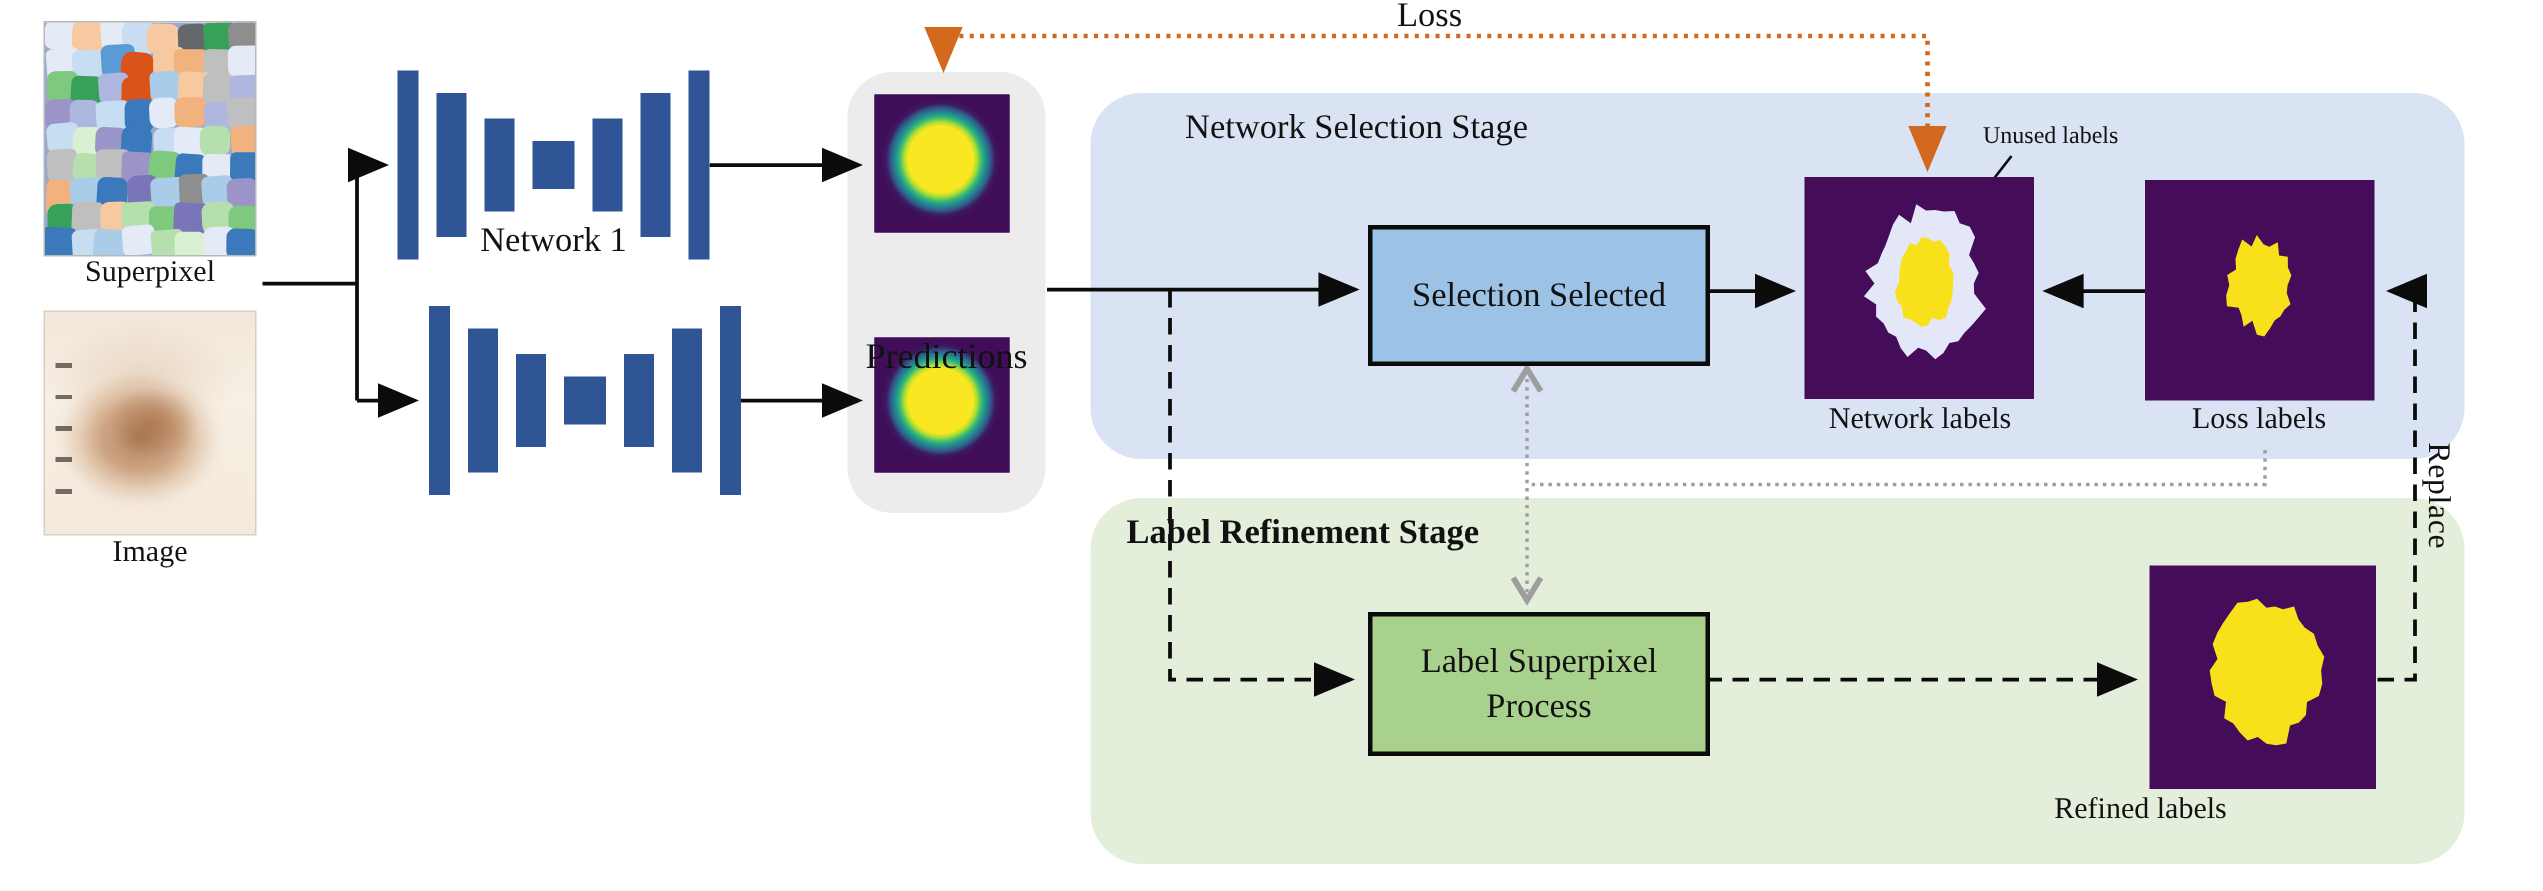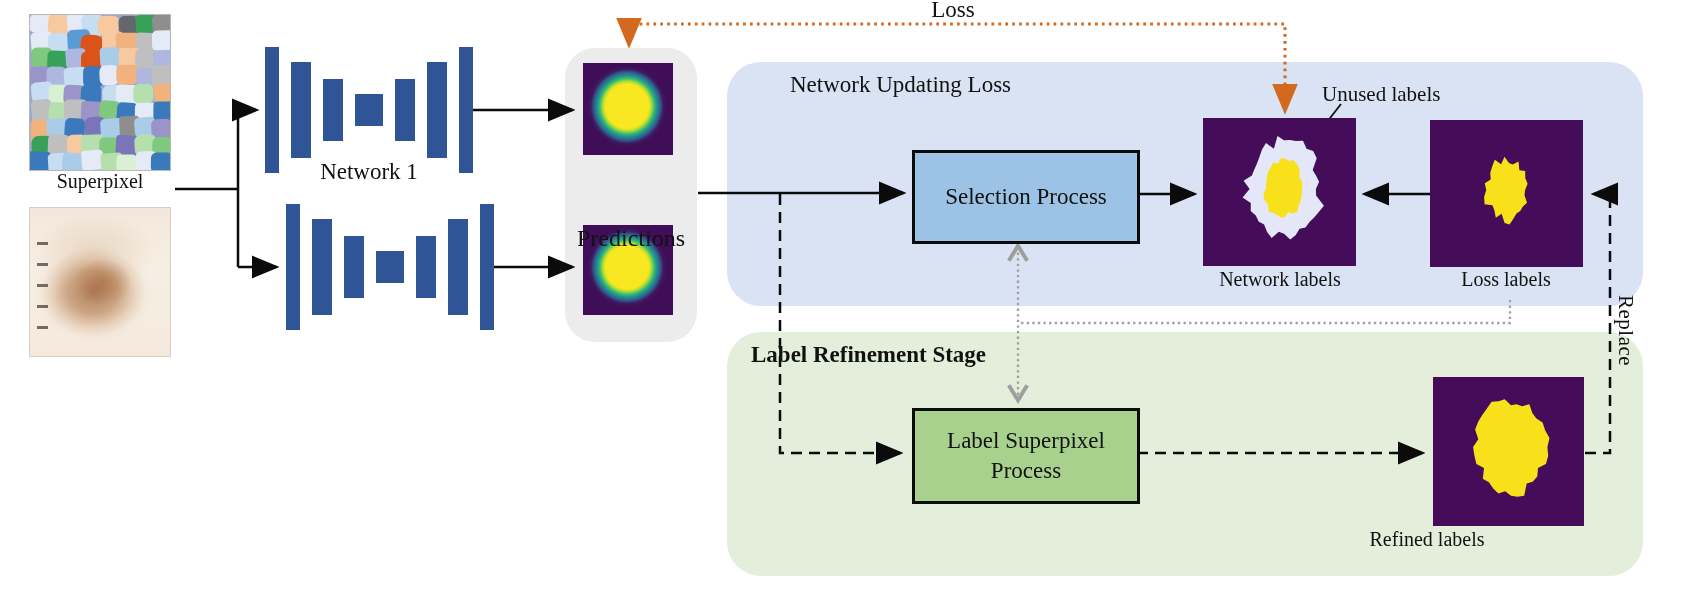--- a/index.html
+++ b/index.html
@@ -182,52 +182,53 @@
         <rect x="86.4" y="139.6" width="20.2" height="22.0" rx="4.3" fill="#d9f0d3" transform="rotate(-0.5 86.4 139.6)"></rect>
         <rect x="105.3" y="136.7" width="21.4" height="23.0" rx="5.7" fill="#e4ebf7" transform="rotate(-2.5 105.3 136.7)"></rect>
         <rect x="121.1" y="137.3" width="21.7" height="20.3" rx="5.6" fill="#3b79bd" transform="rotate(1.1 121.1 137.3)"></rect>
       </svg>
   </div>
   <div class="caption" style="left:0px;top:170px;">Superpixel</div>
 
   <div id="derm-img" class="imgbox">
     <div id="derm-ruler"></div>
   </div>
+  <div class="caption" style="left:0px;top:357px;">Image</div>
 
   <div class="unet" id="unet-1" style="left:265px;top:47px;">
       <div class="unet-bar" style="width: 14px; height: 126px;"></div>
       <div class="unet-bar" style="width: 20px; height: 96px;"></div>
       <div class="unet-bar" style="width: 20px; height: 62px;"></div>
       <div class="unet-bar" style="width: 28px; height: 32px;"></div>
       <div class="unet-bar" style="width: 20px; height: 62px;"></div>
       <div class="unet-bar" style="width: 20px; height: 96px;"></div>
       <div class="unet-bar" style="width: 14px; height: 126px;"></div>
     </div>
-  <div class="net-label" style="left:269px;top:147px;margin-top:12px;">Network 1</div>
+  <div class="net-label" style="left:269px;top:147px;">Network 1</div>
   <div class="unet" id="unet-2" style="left:286px;top:204px;">
       <div class="unet-bar" style="width: 14px; height: 126px;"></div>
       <div class="unet-bar" style="width: 20px; height: 96px;"></div>
       <div class="unet-bar" style="width: 20px; height: 62px;"></div>
       <div class="unet-bar" style="width: 28px; height: 32px;"></div>
       <div class="unet-bar" style="width: 20px; height: 62px;"></div>
       <div class="unet-bar" style="width: 20px; height: 96px;"></div>
       <div class="unet-bar" style="width: 14px; height: 126px;"></div>
     </div>
 
   <div id="pred-img-1" class="imgbox predimg"></div>
   <div id="pred-img-2" class="imgbox predimg"></div>
   <div class="caption" style="left:561px;top:181px;width:140px;font-size:24px;margin-top:44px;">Predictions</div>
 
   <div id="loss-label">Loss</div>
 
-  <div class="stage-title" style="left:790px;top:72px;">Network Updating Loss</div>
+  <div class="stage-title" style="left:790px;top:72px;">Network Selection Stage</div>
   <div class="stage-title" style="left:751px;top:342px;font-weight:bold;">Label Refinement Stage</div>
 
   <div id="selection-box" class="pbox">
-    <span>Selection Process</span>
+    <span>Selection Selected</span>
   </div>
   <div id="refinement-box" class="pbox">
     <span style="display:block;width:190px;">Label Superpixel Process</span>
   </div>
 
   <div id="selected-img" class="imgbox labelimg">
     <svg viewBox="0 0 153 148">
         <path id="blob-sel-lav" fill="#e4e7f8" d="M112.9,71.0 L113.1,77.6 L120.9,87.8 L115.8,94.0 L111.1,99.4 L106.5,104.0 L102.5,109.5 L96.6,110.7 L92.6,117.3 L87.2,121.5 L81.0,115.7 L75.8,113.8 L68.7,120.0 L64.1,114.0 L61.1,106.5 L55.8,103.7 L52.8,97.6 L47.7,93.0 L47.8,85.0 L39.6,79.5 L46.6,71.0 L40.6,62.7 L48.9,57.5 L51.3,51.4 L54.0,45.5 L56.4,39.0 L59.0,31.6 L63.0,25.1 L70.9,30.8 L74.5,18.1 L81.0,22.3 L87.0,22.0 L93.0,23.0 L100.0,22.7 L103.5,30.8 L110.2,33.1 L113.7,40.2 L109.7,52.0 L113.0,57.5 L116.1,63.8 Z"></path>
         <path id="blob-sel-yel" fill="#f8e11a" d="M99.1,70.0 L98.8,76.1 L98.0,82.2 L95.8,87.5 L94.1,94.0 L89.6,95.4 L85.1,93.9 L82.0,99.1 L77.9,99.8 L74.2,97.1 L70.6,95.0 L65.9,93.9 L65.0,86.6 L61.7,82.4 L60.3,76.4 L63.1,70.0 L63.3,64.6 L63.9,59.0 L65.1,53.5 L67.8,49.3 L70.2,44.2 L74.8,45.7 L78.0,40.3 L82.0,40.5 L85.7,43.1 L90.5,42.1 L94.0,46.3 L96.7,51.5 L96.3,58.9 L99.3,63.7 Z"></path>
       </svg>
@@ -241,16 +242,16 @@
   </div>
   <div class="caption" style="left:1406px;top:268px;">Loss labels</div>
 
   <div id="refined-img" class="imgbox labelimg">
     <svg viewBox="0 0 151 149">
         <path id="blob-refined" fill="#f8e11a" d="M114.4,70.0 L115.2,78.8 L112.9,87.0 L105.0,91.0 L104.3,99.6 L99.7,104.7 L93.7,106.6 L91.2,118.7 L84.5,119.8 L78.0,118.8 L72.2,114.3 L65.4,116.6 L60.2,111.4 L55.9,105.3 L49.8,101.8 L51.0,90.9 L43.4,86.9 L41.4,78.7 L40.1,70.0 L45.3,62.3 L42.1,52.5 L45.3,44.6 L49.4,37.8 L53.9,31.4 L58.6,24.8 L65.6,24.2 L71.7,22.2 L78.0,28.2 L83.6,27.3 L89.0,29.2 L96.4,27.3 L99.3,35.9 L103.4,41.4 L109.6,45.5 L112.1,53.3 L116.5,60.9 Z"></path>
       </svg>
   </div>
   <div class="caption" style="left:1327px;top:528px;">Refined labels</div>
 
-  <div class="small-note" style="left:1322px;top:82px;font-size:21px;">Unused labels</div>
+  <div class="small-note" style="left:1322px;top:82px;font-size:16px;">Unused labels</div>
   <div id="replace-label">Replace</div>
 
 </div>
 
 </body></html>

